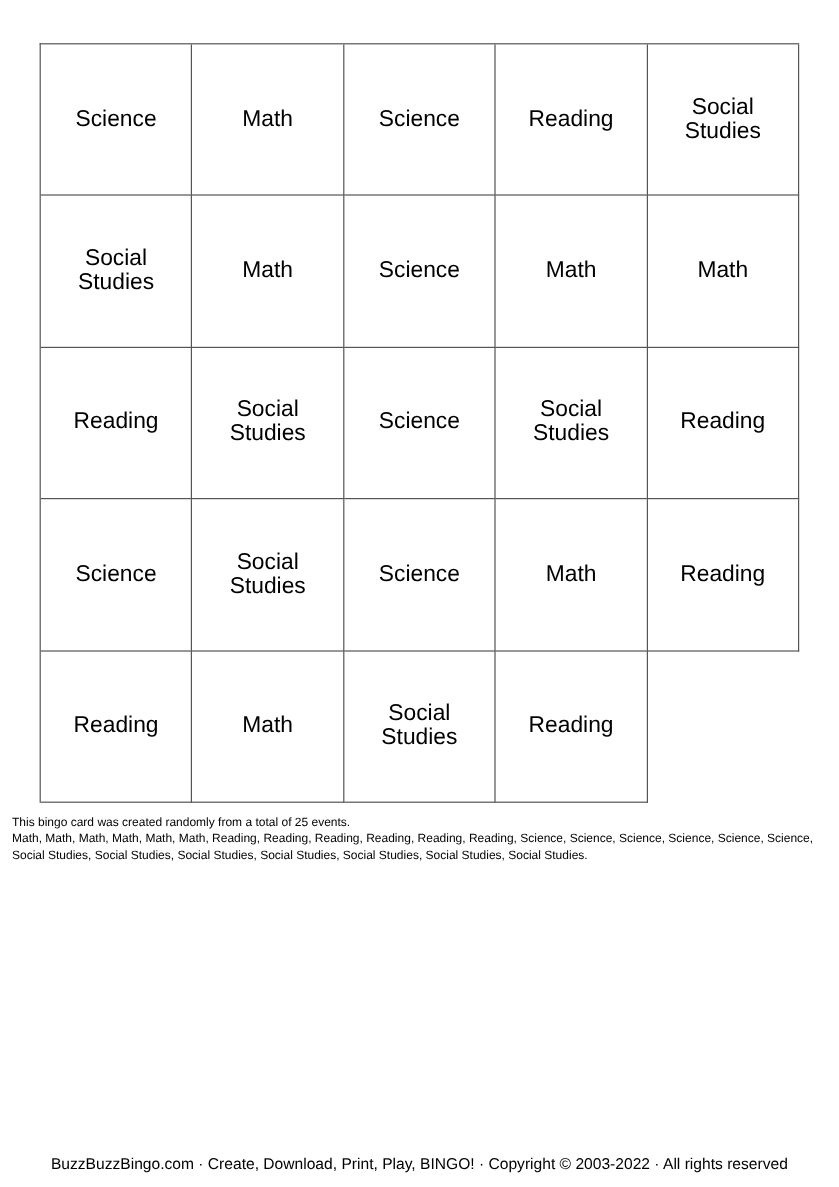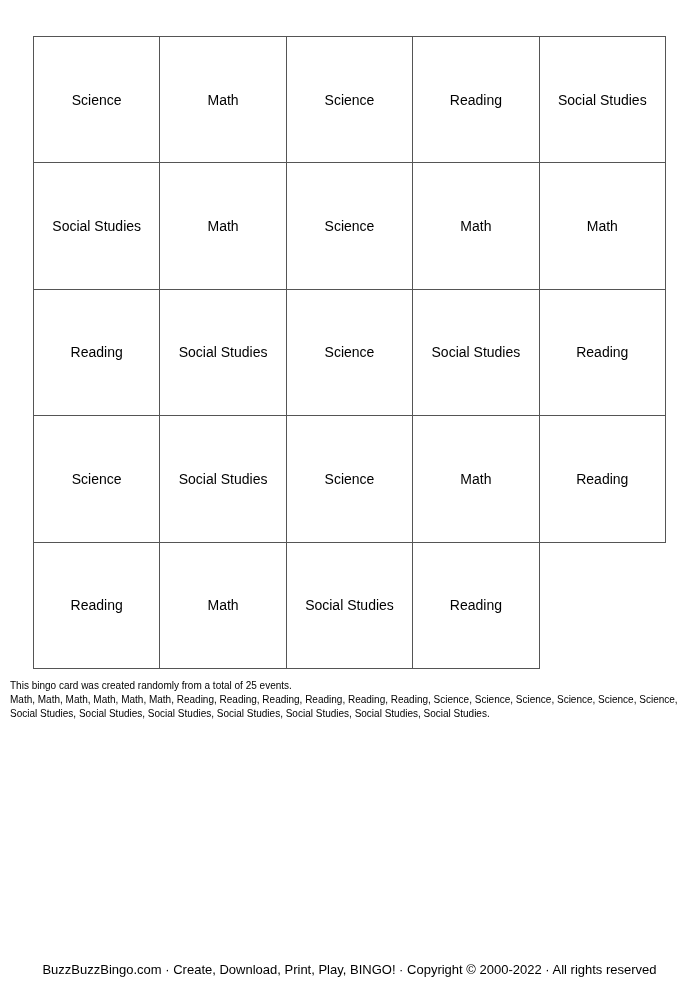--- a/index.html
+++ b/index.html
@@ -5,21 +5,21 @@
     html, body { margin: 0; padding: 0; background: #ffffff; }
     body { width: 699px; height: 989px; position: relative; font-family: "Liberation Sans", sans-serif; color: #000; overflow: hidden; }
     .grid {
       position: absolute; left: 33px; top: 36px; width: 633px; height: 633px;
       display: grid; grid-template-columns: repeat(5, 1fr); grid-template-rows: repeat(5, 1fr);
       border-top: 1px solid #555; border-left: 1px solid #555; box-sizing: border-box;
     }
     .cell {
       border-right: 1px solid #555; border-bottom: 1px solid #555;
       display: flex; align-items: center; justify-content: center; text-align: center;
-      font-size: 14px; line-height: 20px; padding: 0 6px;
+      font-size: 19px; line-height: 20px; padding: 0 6px;
     }
     .note { position: absolute; left: 10px; top: 679px; width: 680px; font-size: 10px; line-height: 14px; }
     .footer { position: absolute; left: 0; top: 962px; width: 699px; text-align: center; font-size: 13px; }
   </style>
 </head>
 <body>
 
 <div class="grid">
   <div class="cell">Science</div>
   <div class="cell">Math</div>
@@ -49,13 +49,13 @@
   <div class="cell">Math</div>
   <div class="cell">Social Studies</div>
   <div class="cell">Reading</div>
 </div>
 
 <div class="note">
   <div>This bingo card was created randomly from a total of 25 events.</div>
   <div>Math, Math, Math, Math, Math, Math, Reading, Reading, Reading, Reading, Reading, Reading, Science, Science, Science, Science, Science, Science, Social Studies, Social Studies, Social Studies, Social Studies, Social Studies, Social Studies, Social Studies.</div>
 </div>
 
-<div class="footer">BuzzBuzzBingo.com · Create, Download, Print, Play, BINGO! · Copyright © 2000-2022 · All rights reserved</div>
+<div class="footer">BuzzBuzzBingo.com · Create, Download, Print, Play, BINGO! · Copyright © 2003-2022 · All rights reserved</div>
 
 </body></html>

